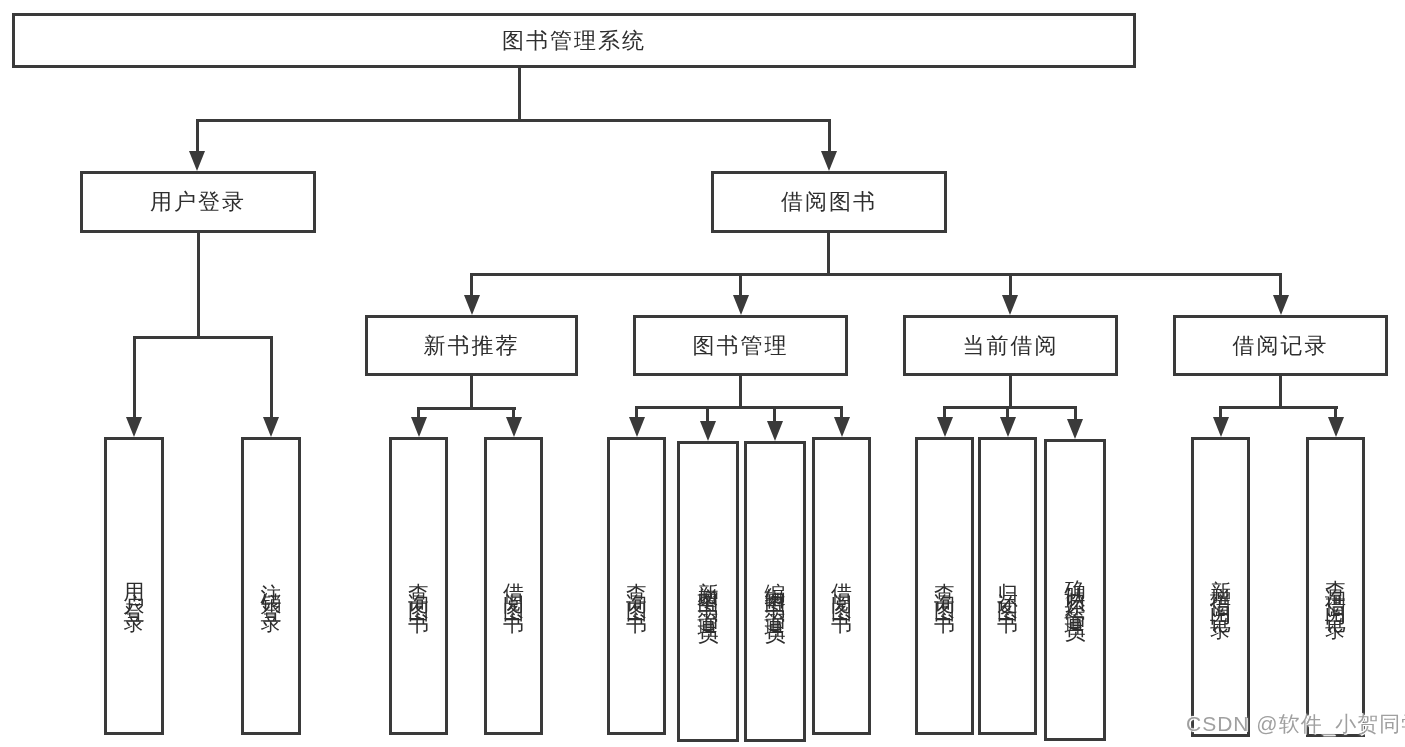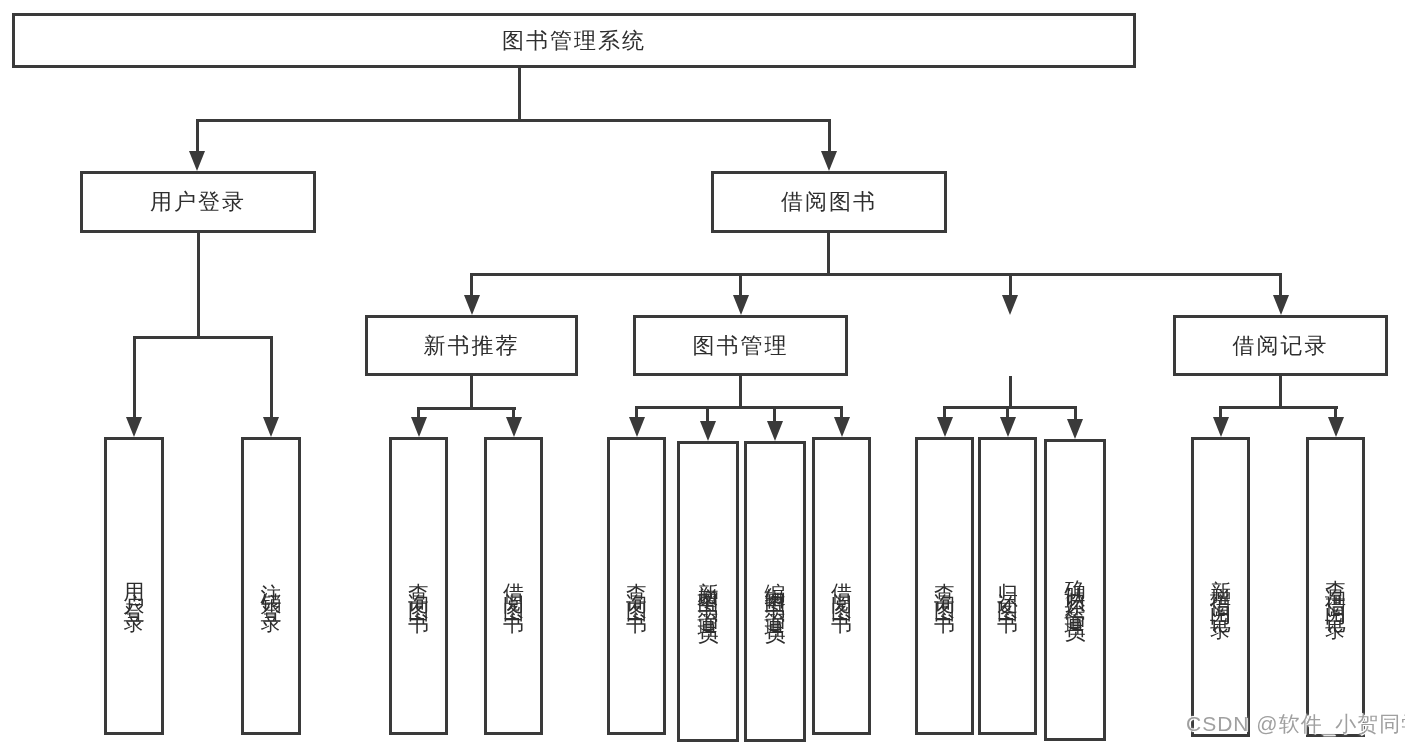--- a/index.html
+++ b/index.html
@@ -88,20 +88,21 @@
   <div class="arrow" style="left:464px; top:295px;"></div>
   <div class="line" style="left:739px; top:273px; width:3px; height:28px;"></div>
   <div class="arrow" style="left:733px; top:295px;"></div>
   <div class="line" style="left:1009px; top:273px; width:3px; height:28px;"></div>
   <div class="arrow" style="left:1002px; top:295px;"></div>
   <div class="line" style="left:1279px; top:273px; width:3px; height:28px;"></div>
   <div class="arrow" style="left:1273px; top:295px;"></div>
 
   <div class="box" style="left:365px; top:315px; width:213px; height:61px;">新书推荐</div>
   <div class="box" style="left:633px; top:315px; width:215px; height:61px;">图书管理</div>
+  <div class="box" style="left:903px; top:315px; width:215px; height:61px;">当前借阅</div>
   <div class="box" style="left:1173px; top:315px; width:215px; height:61px;">借阅记录</div>
 
   <div class="line" style="left:470px; top:376px; width:3px; height:34px;"></div>
   <div class="line" style="left:417px; top:407px; width:99px; height:3px;"></div>
   <div class="line" style="left:417px; top:407px; width:3px; height:13px;"></div>
   <div class="arrow" style="left:411px; top:417px;"></div>
   <div class="line" style="left:512px; top:407px; width:3px; height:13px;"></div>
   <div class="arrow" style="left:506px; top:417px;"></div>
 
   <div class="line" style="left:739px; top:376px; width:3px; height:33px;"></div>

